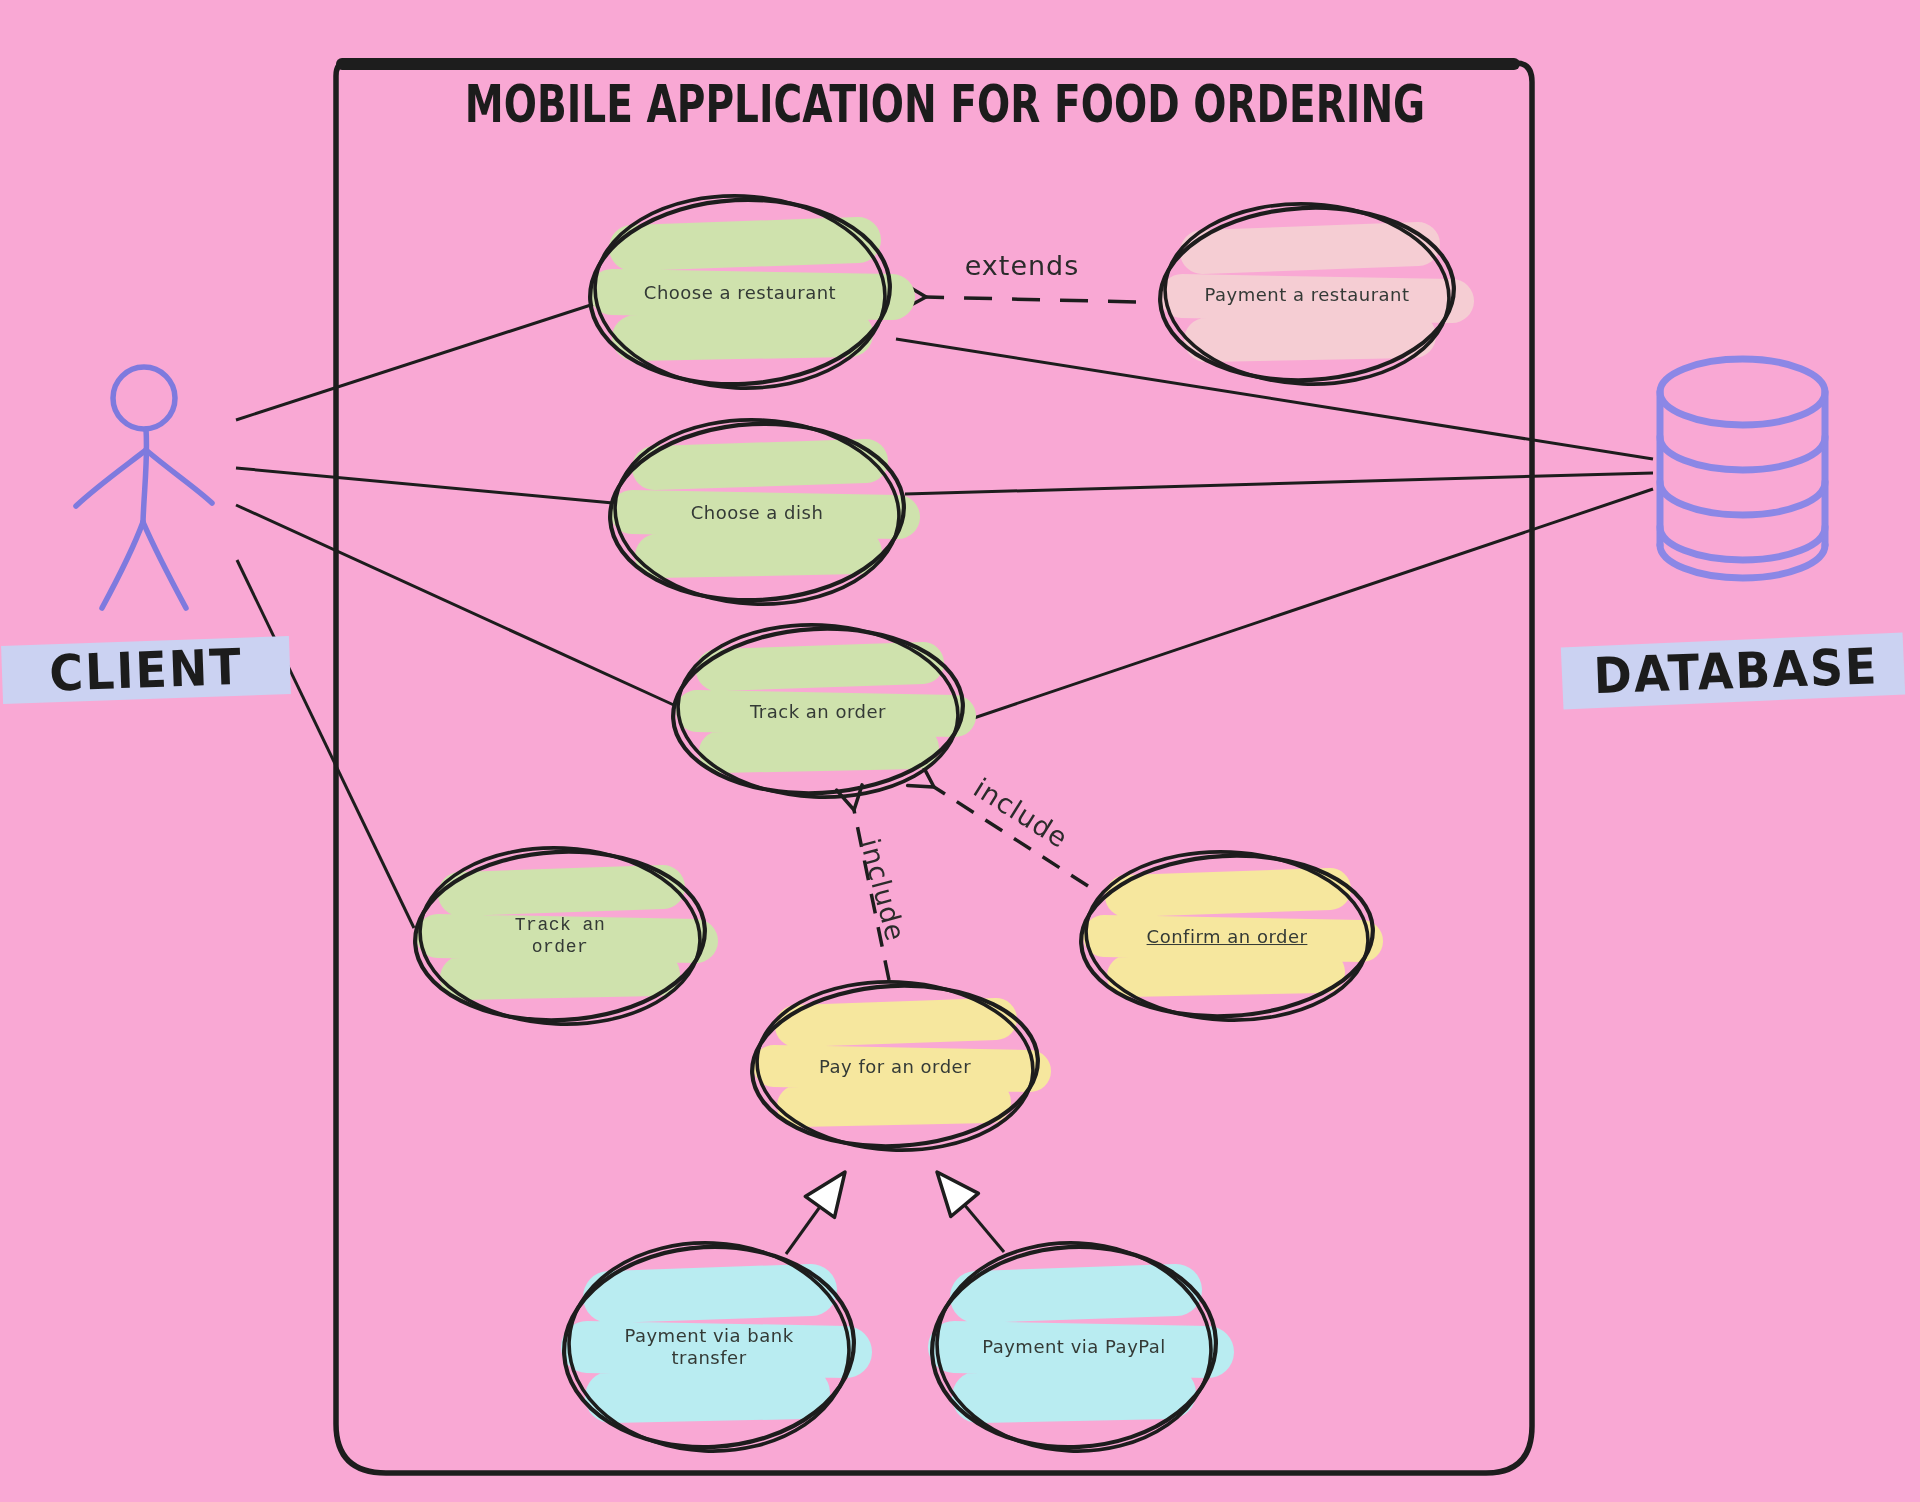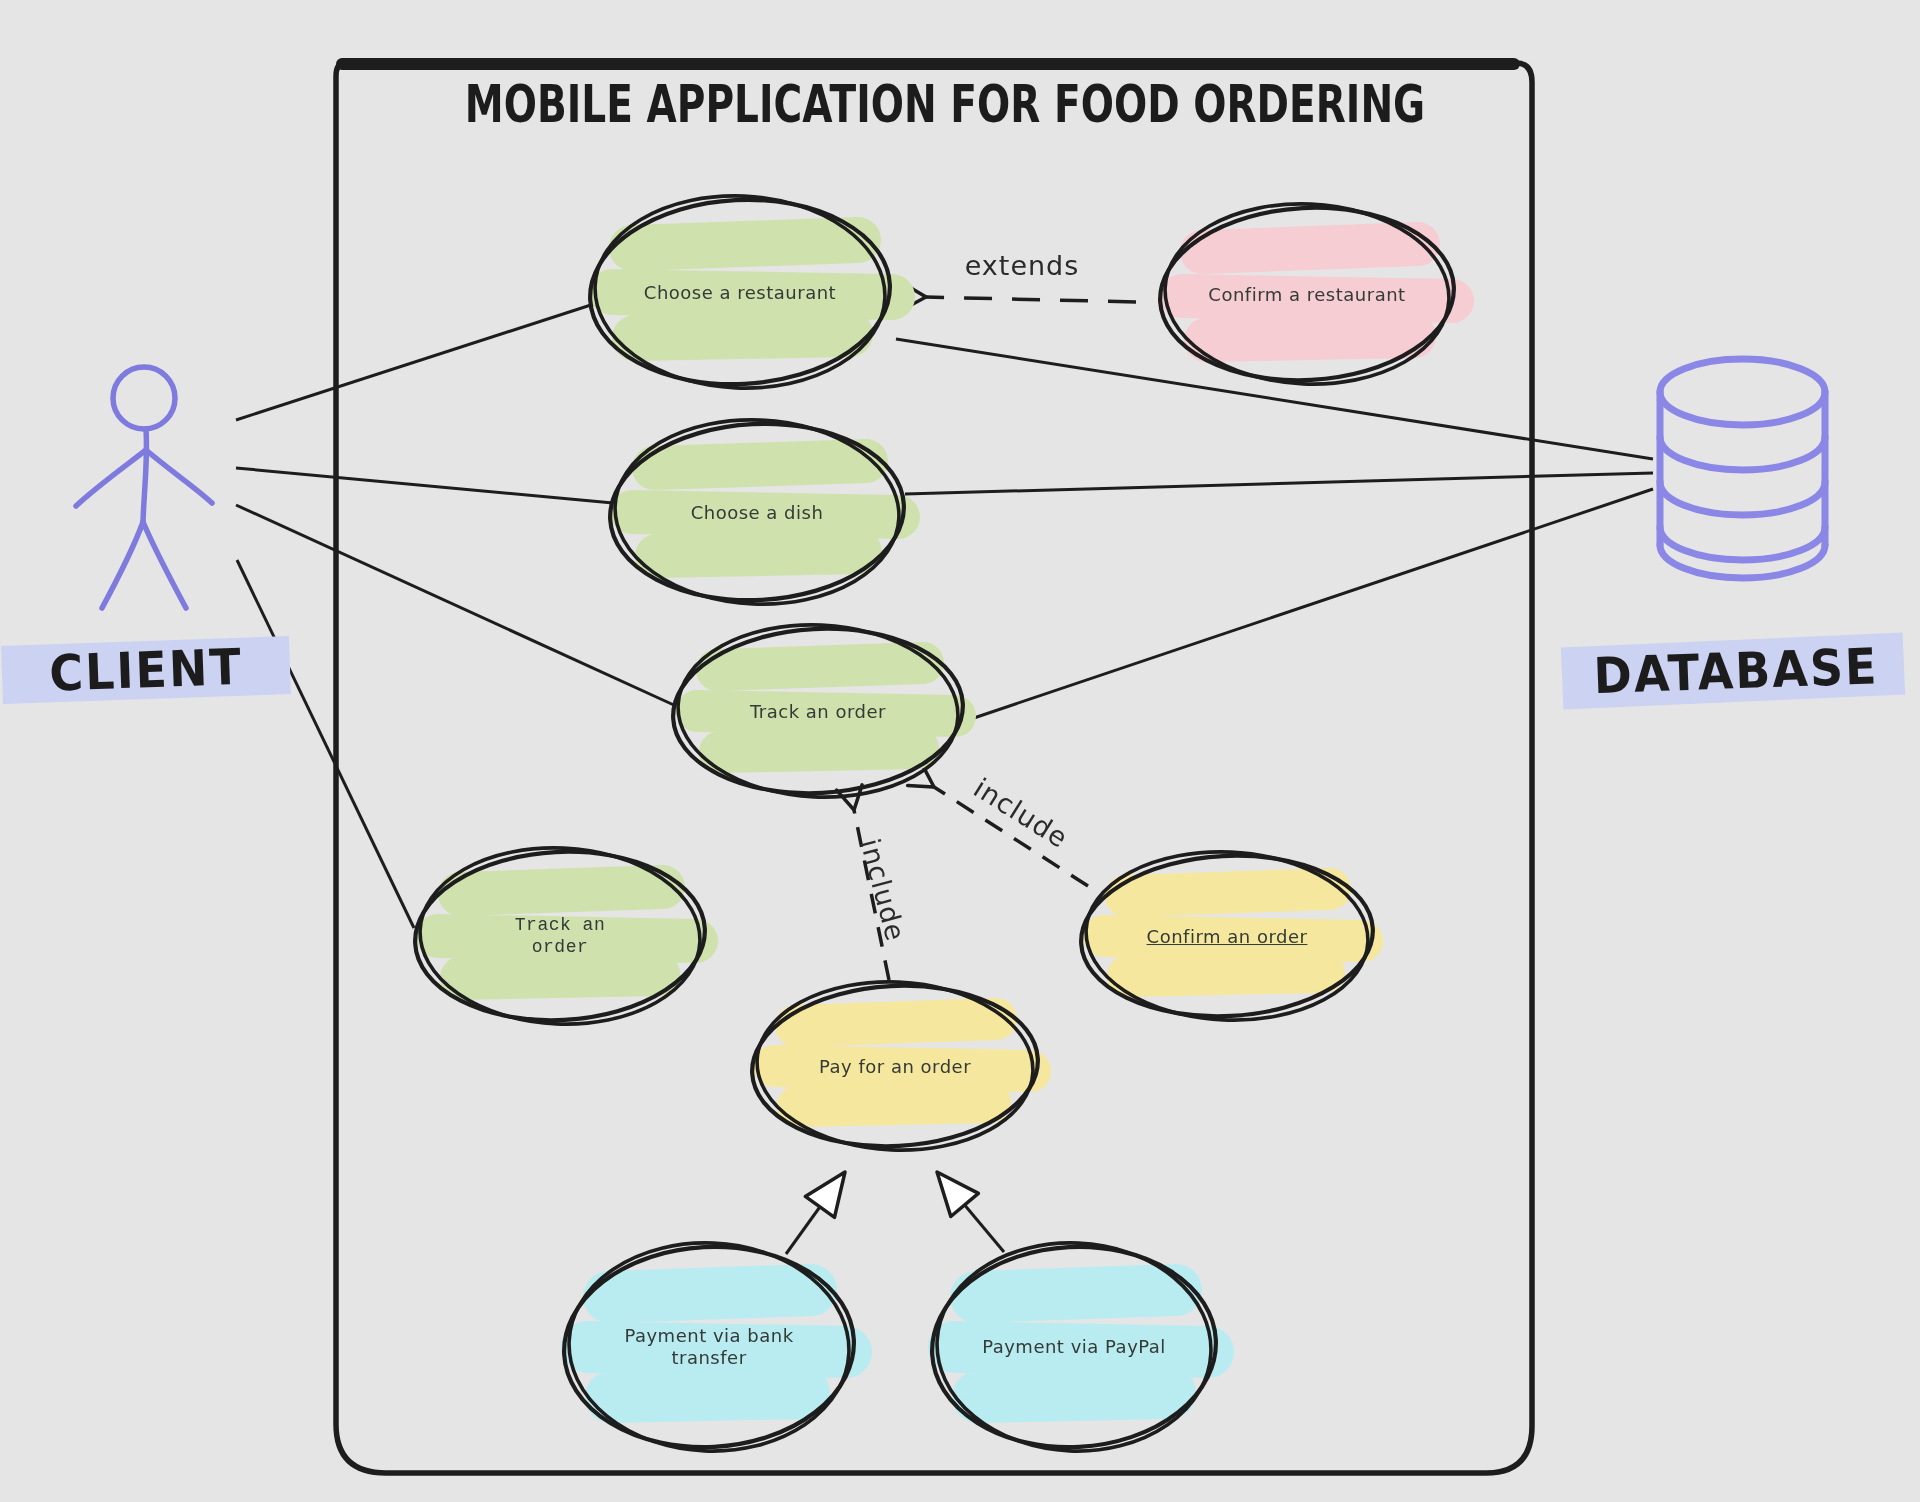--- a/index.html
+++ b/index.html
@@ -1,17 +1,17 @@
 <!DOCTYPE html>
 <html><head>
 <meta charset="utf-8">
 <style>
   html,body{margin:0;padding:0;background:#ffffff;}
   .stage{
-    position:relative;width:1920px;height:1502px;background:#e5e5e5;overflow:hidden;
+    position:relative;width:1920px;height:1502px;background:#f9a8d4;overflow:hidden;
     font-family:"DejaVu Sans","Liberation Sans",sans-serif;
   }
   .stage svg{position:absolute;left:0;top:0;}
   .lbl{
     position:absolute;transform:translate(-50%,-50%);
     text-align:center;color:#343a36;font-size:18px;font-weight:500;line-height:1.22;
     letter-spacing:0.5px;white-space:normal;z-index:5;
   }
   .rel-lbl{
     position:absolute;transform:translate(-50%,-50%);
@@ -137,21 +137,21 @@
       <path d="M1660,437 A82.5 33 0 0 0 1825,437"></path>
       <path d="M1660,482 A82.5 33 0 0 0 1825,482"></path>
       <path d="M1660,527 A82.5 33 0 0 0 1825,527"></path>
       <path d="M1660,545 A82.5 33 0 0 0 1825,545"></path>
     </g>
   </svg>
 
   <div class="diagram-title" style="left:945px;top:104px;">MOBILE APPLICATION FOR FOOD ORDERING</div>
 
   <div class="lbl" style="left:740px;top:293px;width:210px;">Choose a restaurant</div>
-  <div class="lbl" style="left:1307px;top:295px;width:210px;">Confirm a restaurant</div>
+  <div class="lbl" style="left:1307px;top:295px;width:210px;">Payment a restaurant</div>
   <div class="lbl" style="left:757px;top:513px;width:170px;">Choose a dish</div>
   <div class="lbl" style="left:818px;top:712px;width:150px;">Track an order</div>
   <div class="lbl" style="left:560px;top:937px;width:150px;font-family:Liberation Mono, monospace;">Track an order</div>
   <div class="lbl" style="left:1227px;top:937px;width:195px;text-decoration:underline;">Confirm an order</div>
   <div class="lbl" style="left:895px;top:1067px;width:175px;">Pay for an order</div>
   <div class="lbl" style="left:709px;top:1347px;width:245px;">Payment via bank transfer</div>
   <div class="lbl" style="left:1074px;top:1347px;width:185px;">Payment via PayPal</div>
 
   <div class="rel-lbl" style="left:1022px;top:265px;">extends</div>
   <div class="rel-lbl rot75" style="left:883px;top:890px;">include</div>

